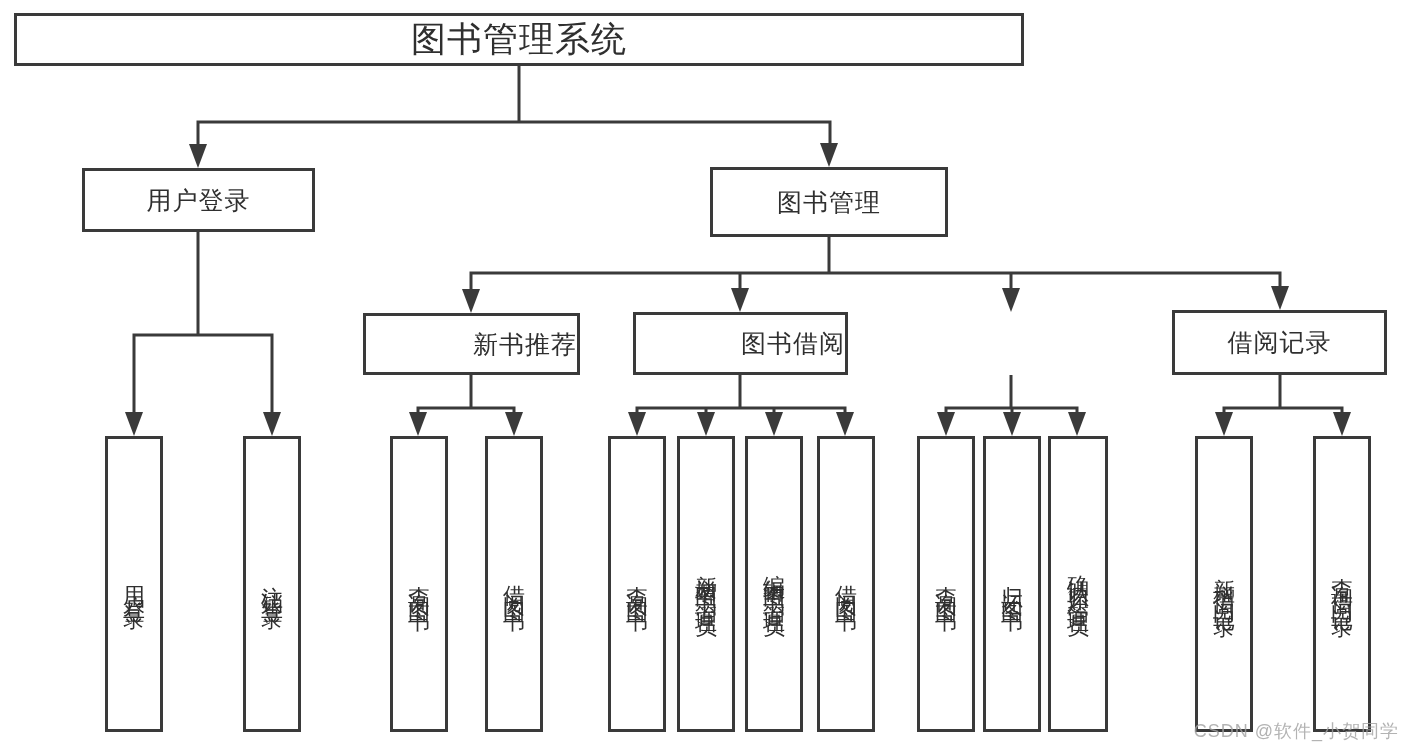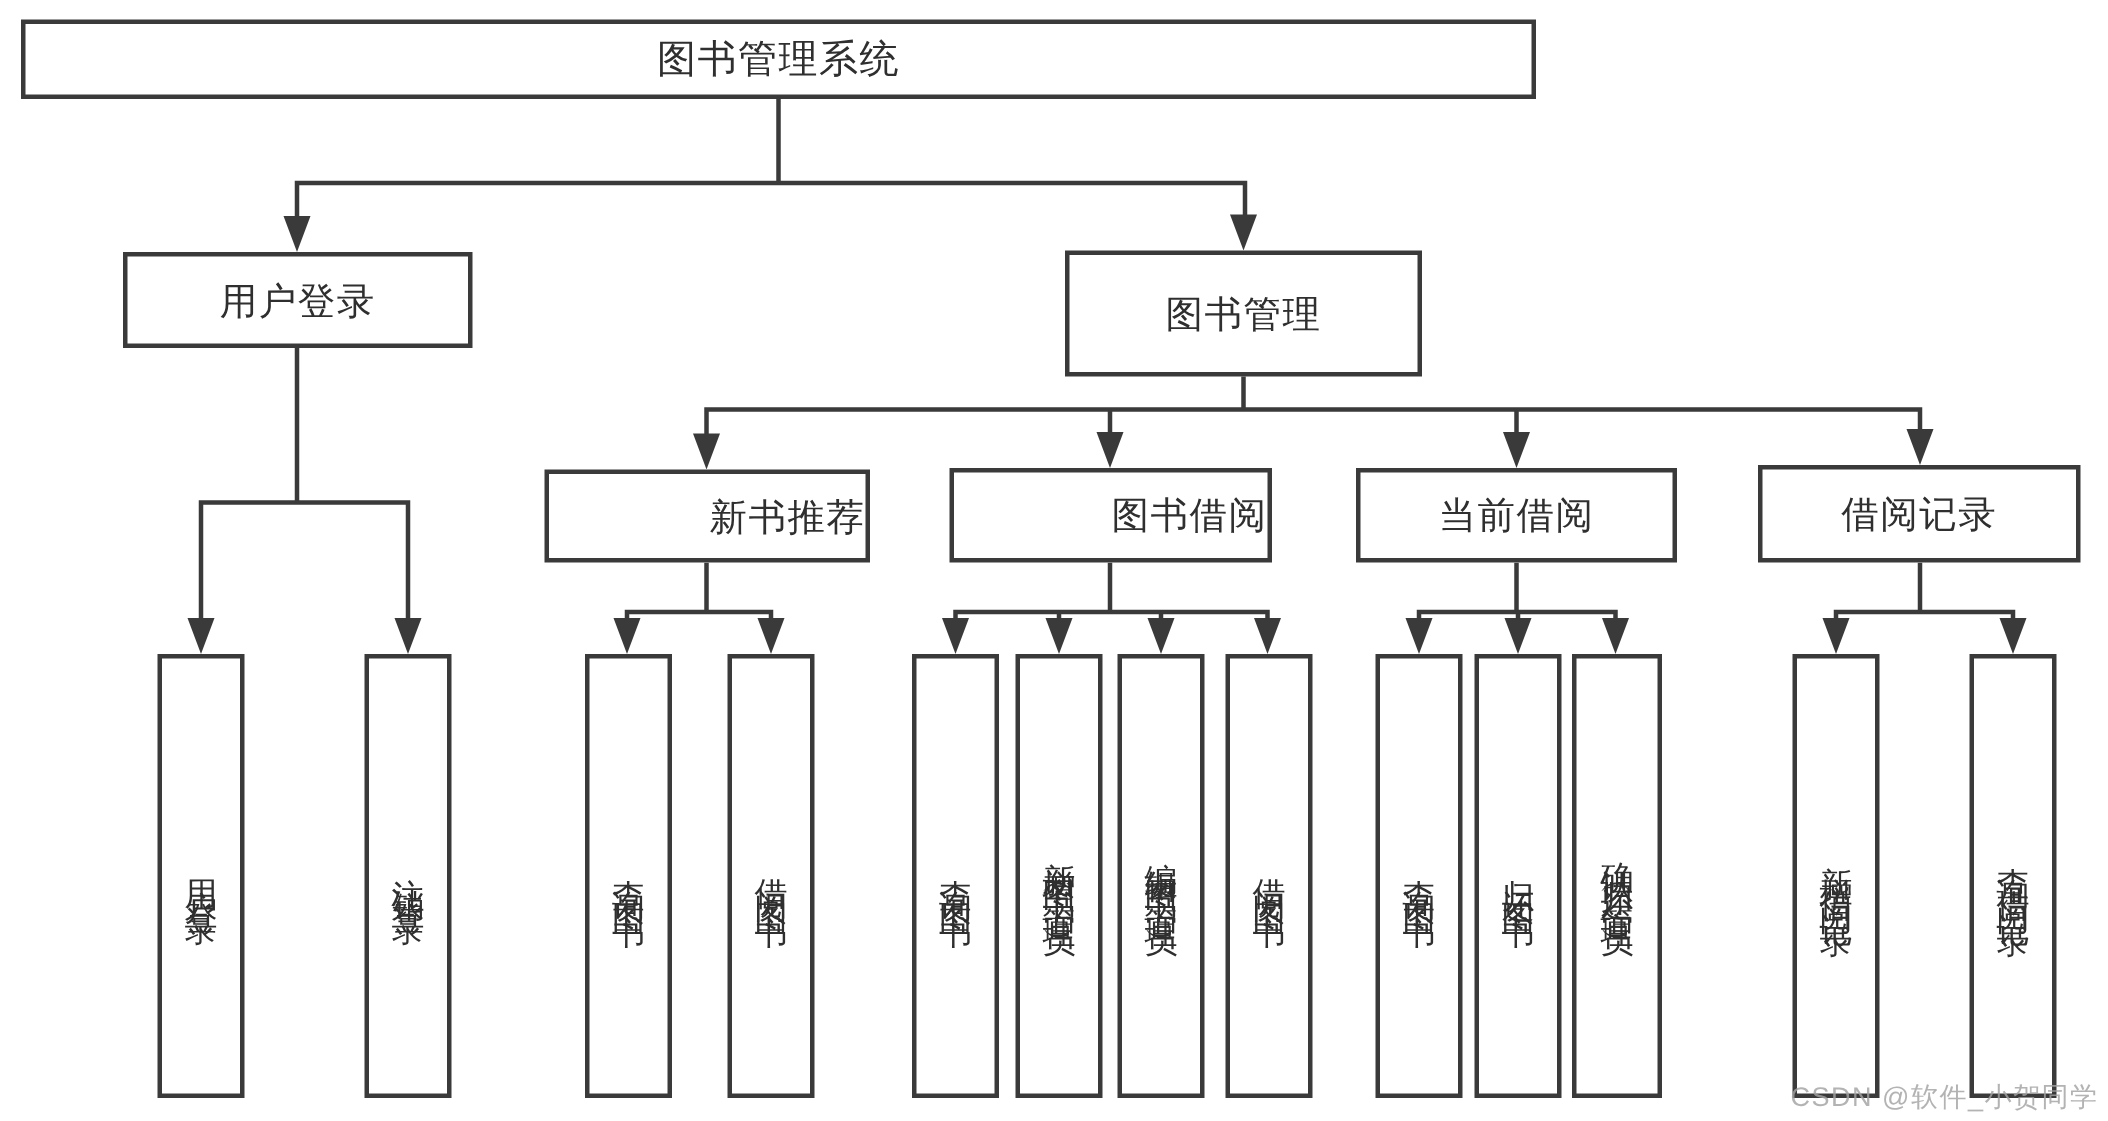--- a/index.html
+++ b/index.html
@@ -6,21 +6,21 @@
   #canvas{
     position:relative;width:1405px;height:747px;background:#ffffff;overflow:hidden;
     font-family:"Liberation Sans","DejaVu Sans",sans-serif;color:#2f2f2f;
   }
   #wires{position:absolute;left:0;top:0;pointer-events:none;}
   .hbox{
     position:absolute;box-sizing:border-box;border:3px solid #3a3a3a;background:#ffffff;
     display:flex;align-items:center;justify-content:center;z-index:2;
   }
   .hbox .lbl{font-size:25px;letter-spacing:1px;white-space:nowrap;}
-  .root .lbl{font-size:26px;}
+  .root .lbl{font-size:35px;}
   .vbox{
     position:absolute;box-sizing:border-box;border:3px solid #3a3a3a;background:#ffffff;
     top:436px;height:296px;width:58px;
     display:flex;align-items:center;justify-content:center;z-index:2;
   }
   .vbox .lbl{
     writing-mode:vertical-lr;text-orientation:mixed;
     font-size:22px;line-height:1;letter-spacing:8px;white-space:nowrap;
   }
   .vbox .lbl.long{letter-spacing:6px;}
@@ -74,32 +74,29 @@
     </g>
   </svg>
 
   <div class="hbox root" style="left:14px;top:13px;width:1010px;height:53px;">
     <span class="lbl">图书管理系统</span>
   </div>
 
   <div class="hbox" style="left:82px;top:168px;width:233px;height:64px;">
     <span class="lbl">用户登录</span>
   </div>
-  <div class="hbox" style="left:710px;top:167px;width:238px;height:84px;">
+  <div class="hbox" style="left:710px;top:167px;width:238px;height:70px;">
     <span class="lbl">图书管理</span>
   </div>
 
   <div class="hbox" style="left:363px;top:313px;width:217px;height:62px;justify-content:flex-end;">
     <span class="lbl">新书推荐</span>
   </div>
   <div class="hbox" style="left:633px;top:312px;width:215px;height:63px;justify-content:flex-end;">
     <span class="lbl">图书借阅</span>
-  </div>
-  <div class="hbox" style="left:904px;top:312px;width:214px;height:63px;">
-    <span class="lbl">当前借阅</span>
   </div>
   <div class="hbox" style="left:1172px;top:310px;width:215px;height:65px;">
     <span class="lbl">借阅记录</span>
   </div>
 
   <div class="vbox" style="left:105px;">
     <span class="lbl">用户登录</span>
   </div>
   <div class="vbox" style="left:243px;">
     <span class="lbl">注销登录</span>

